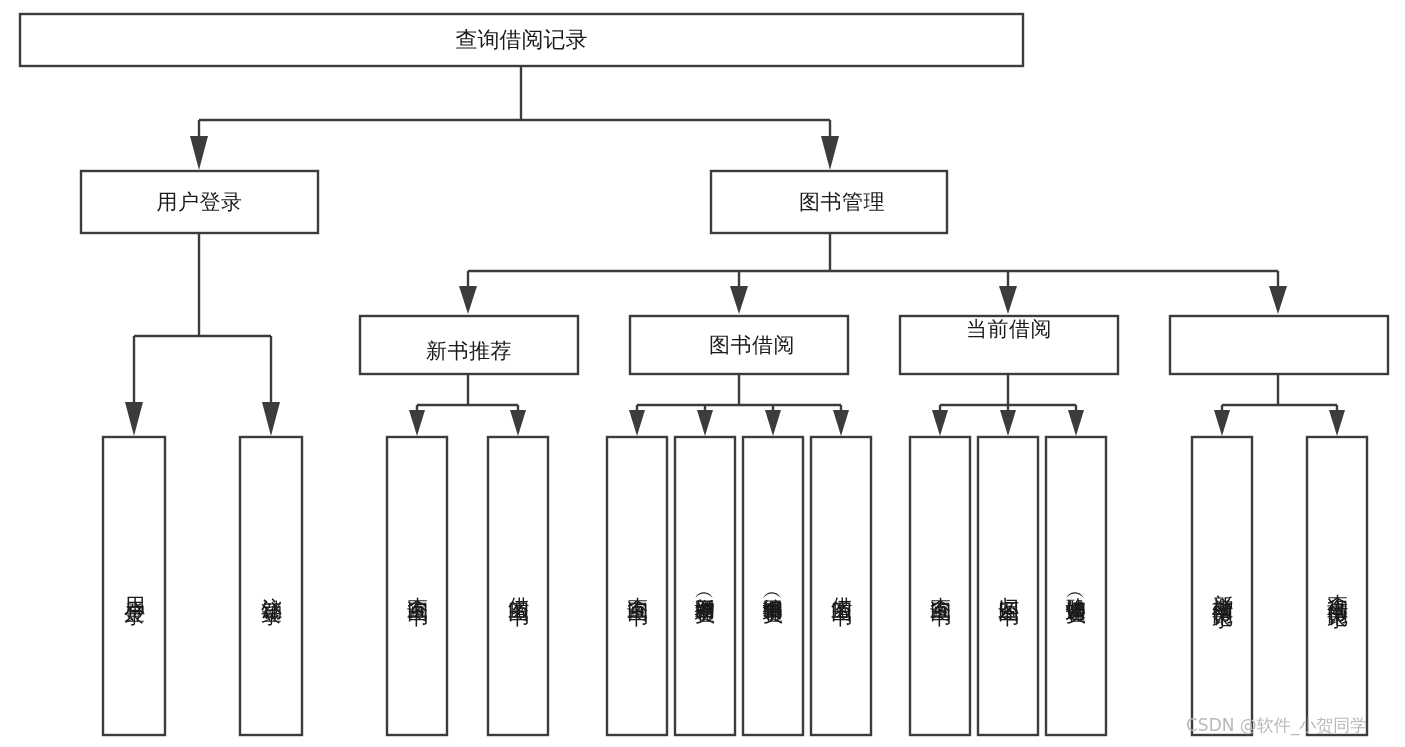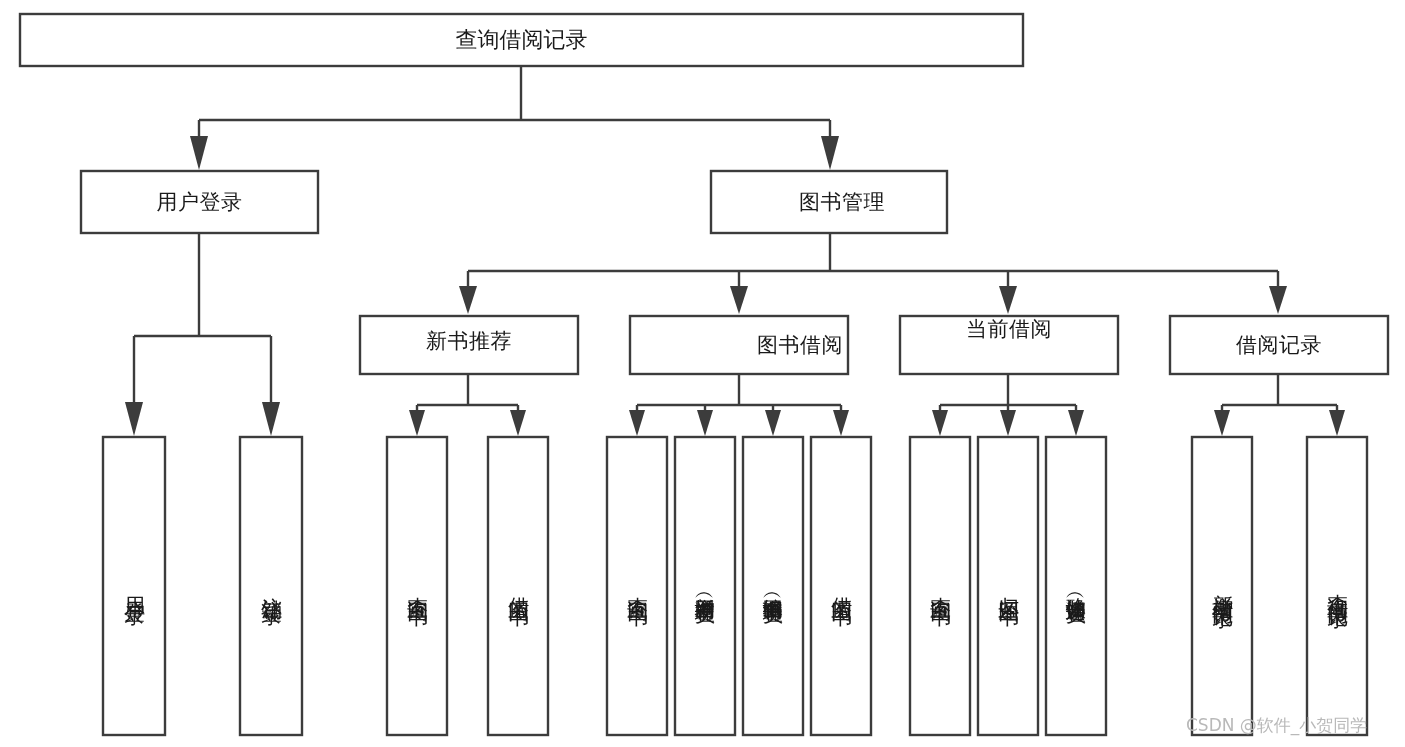--- a/index.html
+++ b/index.html
@@ -175,24 +175,23 @@
 
     <rect class="node-box" x="1192" y="437" width="60" height="298"></rect>
     <rect class="node-box" x="1307" y="437" width="60" height="298"></rect>
   </svg>
 
   <div class="node-label label-root" style="left:20px; top:14px; width:1003px; height:52px;">查询借阅记录</div>
 
   <div class="node-label label-horizontal" style="left:81px; top:171px; width:237px; height:62px;">用户登录</div>
   <div class="node-label label-horizontal" style="left:711px; top:171px; width:236px; height:62px;padding-left:13px;">图书管理</div>
 
-  <div class="node-label label-horizontal" style="left:360px; top:312px; width:218px; height:58px;">新书推荐</div>
-  <div class="node-label label-horizontal" style="left:630px; top:316px; width:244px; height:58px;padding-left:48px;">图书借阅</div>
+  <div class="node-label label-horizontal" style="left:360px; top:322px; width:218px; height:58px;">新书推荐</div>
+  <div class="node-label label-horizontal" style="left:630px; top:316px; width:244px; height:58px;">图书借阅</div>
   <div class="node-label label-horizontal" style="left:900px; top:300px; width:218px; height:58px;">当前借阅</div>
-  <div class="node-label label-horizontal" style="left:1170px; top:316px; width:218px; height:58px;">借阅记录</div>
 
   <div class="node-label label-vertical" style="left:103px; top:437px; width:62px; height:298px;">用户登录</div>
   <div class="node-label label-vertical" style="left:240px; top:437px; width:62px; height:298px;">注销登录</div>
 
   <div class="node-label label-vertical" style="left:387px; top:437px; width:60px; height:298px;">查询图书</div>
   <div class="node-label label-vertical" style="left:488px; top:437px; width:60px; height:298px;">借阅图书</div>
 
   <div class="node-label label-vertical" style="left:607px; top:437px; width:60px; height:298px;">查询图书</div>
   <div class="node-label label-vertical leaf-long" style="left:675px; top:437px; width:60px; height:298px;">新增图书（管理员）</div>
   <div class="node-label label-vertical leaf-long" style="left:743px; top:437px; width:60px; height:298px;">编辑图书（管理员）</div>

